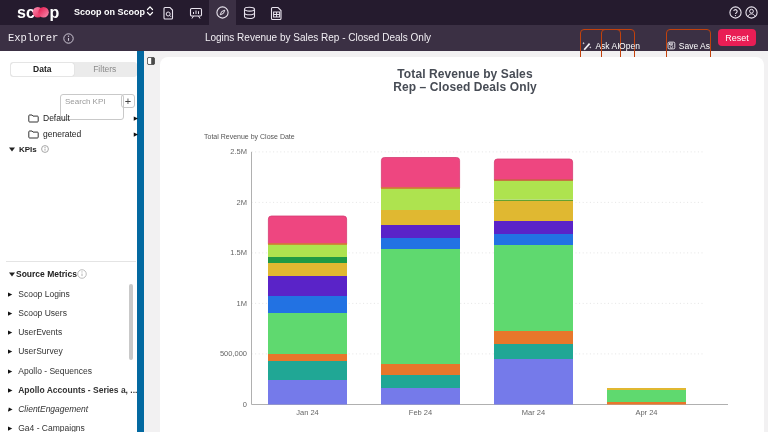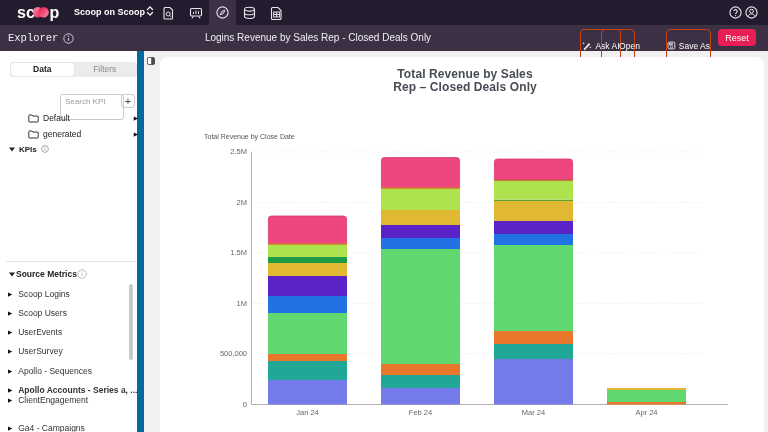--- a/index.html
+++ b/index.html
@@ -191,21 +191,21 @@
         <path d="M5.5 5 v2.8" stroke="#b5b5b5" stroke-width="1.1"></path>
         <circle cx="5.5" cy="3.2" r=".7" fill="#b5b5b5"></circle>
       </svg>
   </div>
   <div class="sm-item abs" style="top:236px;"><span class="tri">▶</span> Scoop Logins</div>
   <div class="sm-item abs" style="top:255px;"><span class="tri">▶</span> Scoop Users</div>
   <div class="sm-item abs" style="top:274px;"><span class="tri">▶</span> UserEvents</div>
   <div class="sm-item abs" style="top:313px;"><span class="tri">▶</span> Apollo - Sequences</div>
   <div class="sm-item abs" style="top:293px;"><span class="tri">▶</span> UserSurvey</div>
   <div class="sm-item abs" style="top:332px;font-weight:bold;"><span class="tri">▶</span> Apollo Accounts - Series a, ...</div>
-  <div class="sm-item abs" style="top:342px;"><span class="tri">▶</span> ClientEngagement</div>
+  <div class="sm-item abs" style="top:351px;font-style:italic;"><span class="tri">▶</span> ClientEngagement</div>
   <div class="sm-item abs" style="top:370px;"><span class="tri">▶</span> Ga4 - Campaigns</div>
   <div id="scrollbar" class="abs"></div>
 </div>
 
 <svg id="collapse" class="abs" viewBox="0 0 8 8">
   <rect x=".4" y=".4" width="7.2" height="7.2" rx="1.6" fill="#fff" stroke="#4a4a4a" stroke-width=".9"></rect>
   <path d="M4.2 .4 h1.8 a1.6 1.6 0 0 1 1.6 1.6 v4 a1.6 1.6 0 0 1 -1.6 1.6 h-1.8 Z" fill="#4a4a4a"></path>
 </svg>
 
 <div id="card" class="abs">

